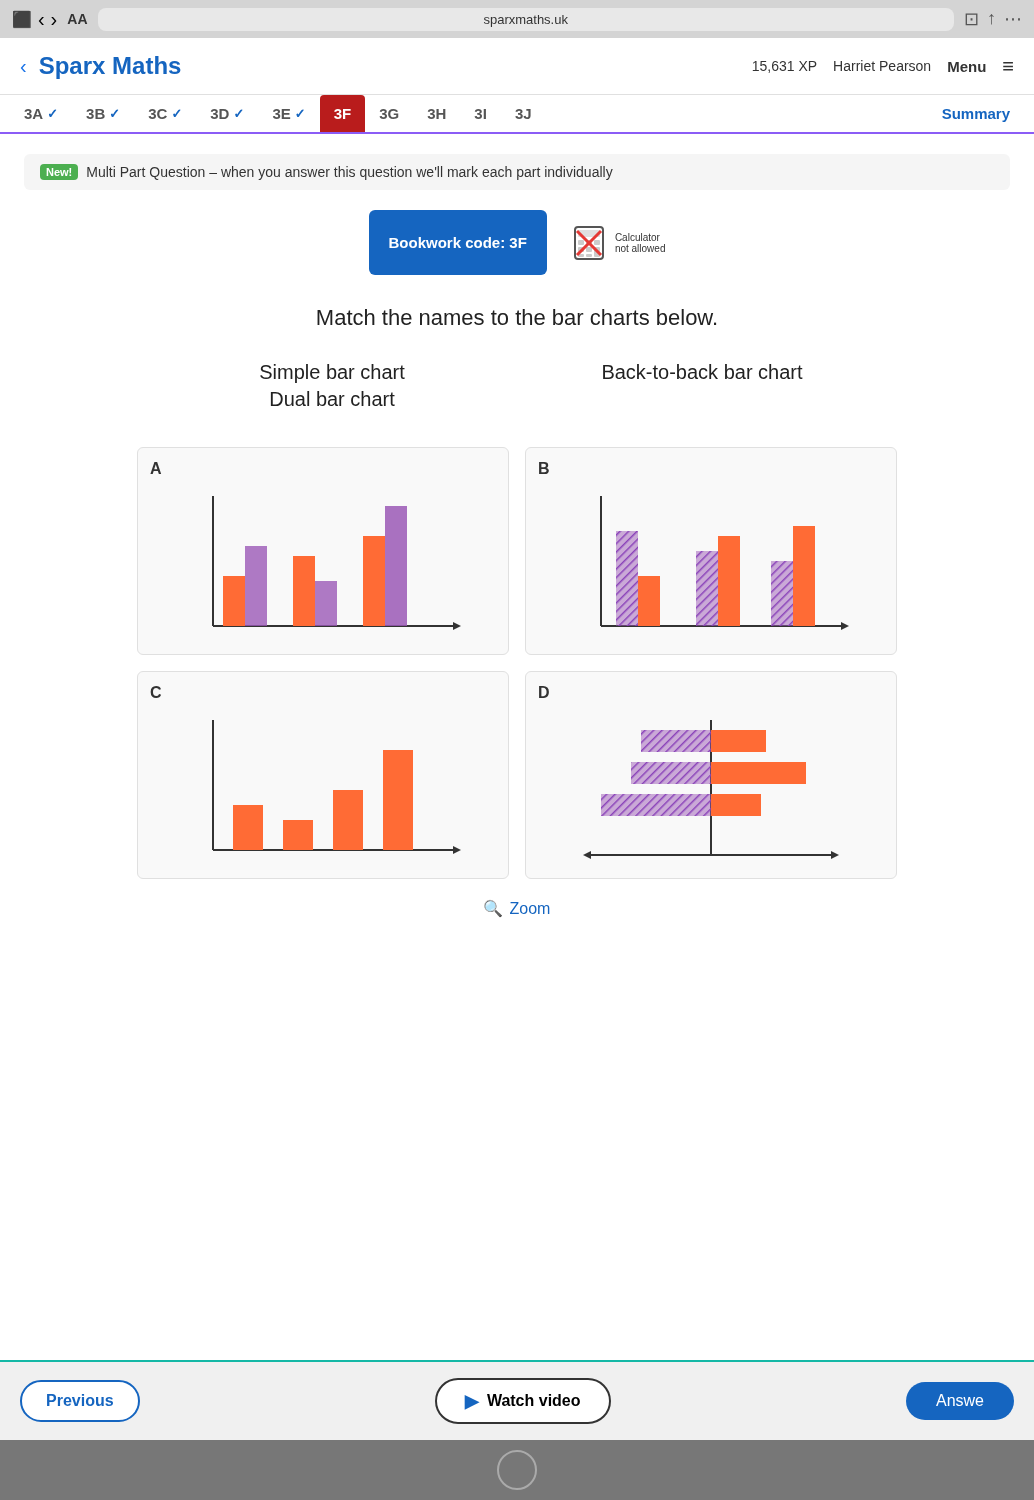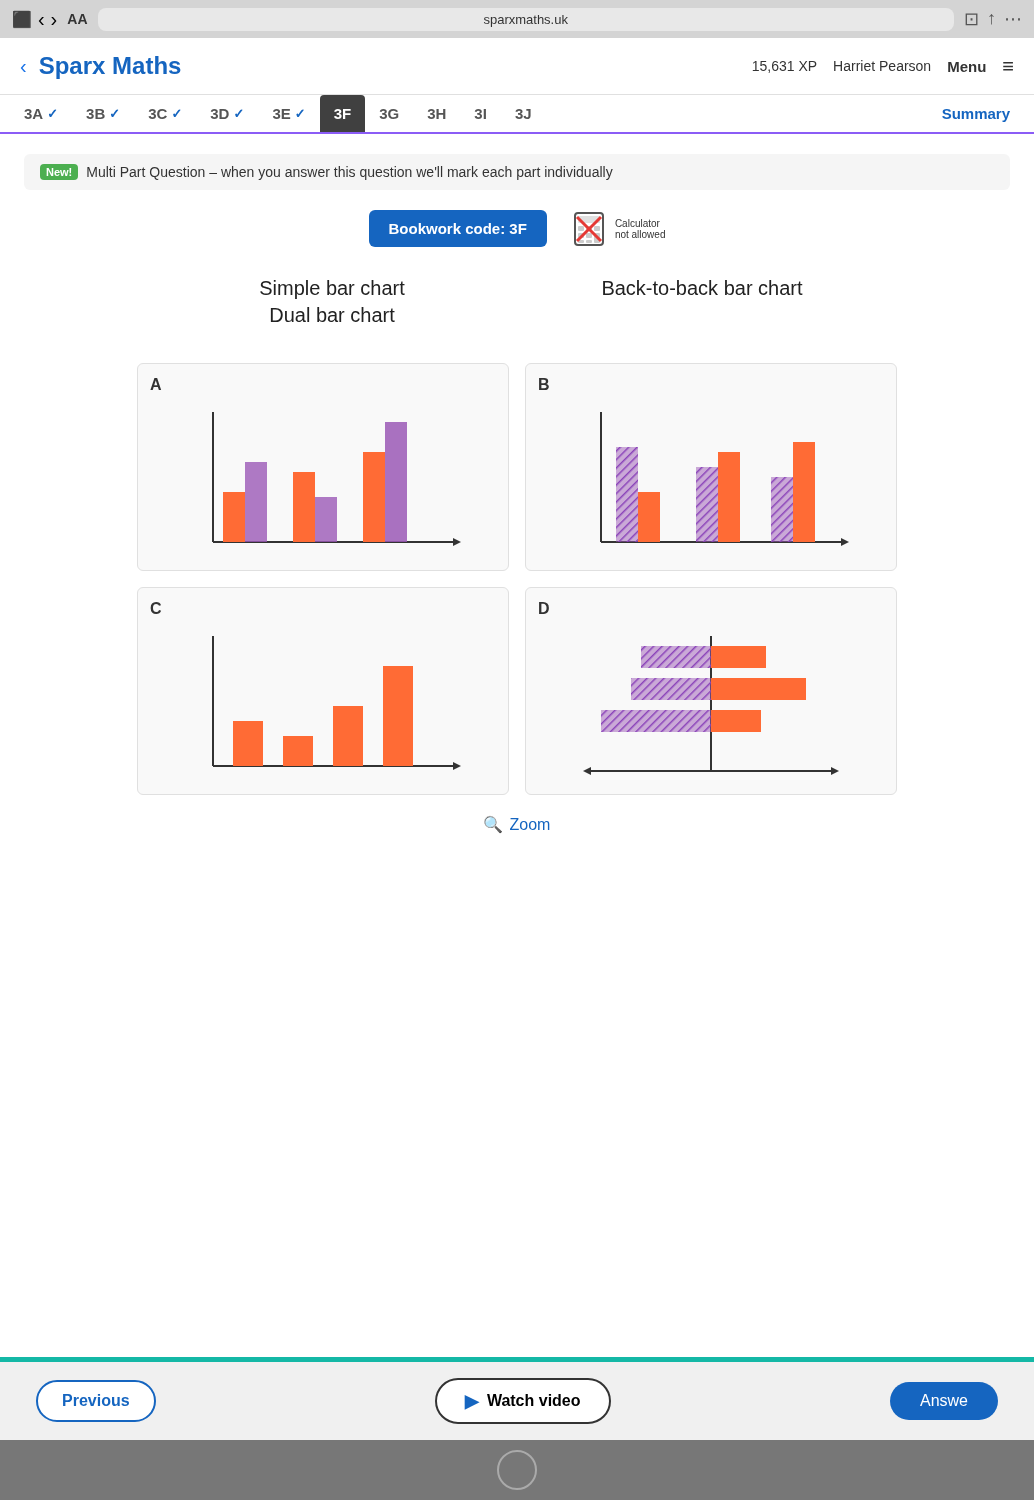--- a/index.html
+++ b/index.html
@@ -106,21 +106,21 @@
       font-weight: 600;
       color: #555;
       cursor: pointer;
       white-space: nowrap;
       display: flex;
       align-items: center;
       gap: 4px;
     }
     .nav-tab .check { color: #1565C0; font-size: 13px; }
     .nav-tab.active {
-      background: #404040;
+      background: #b91c1c;
       color: white;
       border-radius: 4px 4px 0 0;
     }
     .nav-tab.summary {
       color: #1565C0;
       font-weight: 700;
       margin-left: auto;
     }
 
     
@@ -157,21 +157,21 @@
       align-items: center;
       justify-content: center;
       gap: 24px;
       margin-bottom: 30px;
     }
     .bookwork-btn {
       background: #1565C0;
       color: white;
       border: none;
       border-radius: 6px;
-      padding: 10px 20px;
+      padding: 24px 20px;
       font-size: 15px;
       font-weight: 600;
       cursor: pointer;
     }
     .calculator-info {
       display: flex;
       align-items: center;
       gap: 8px;
       font-size: 10px;
       color: #333;
@@ -247,25 +247,25 @@
       font-size: 16px;
       cursor: pointer;
       display: inline-flex;
       align-items: center;
       gap: 6px;
     }
 
     
     .bottom-bar {
       background: #f0f0f0;
-      padding: 16px 36px;
+      padding: 16px 20px;
       display: flex;
       align-items: center;
       justify-content: space-between;
-      border-top: 5px solid #14b8a6;
+      border-top: 2px solid #14b8a6;
     }
     .prev-btn {
       background: white;
       border: 2px solid #1565C0;
       color: #1565C0;
       border-radius: 25px;
       padding: 10px 24px;
       font-size: 16px;
       font-weight: 600;
       cursor: pointer;
@@ -405,20 +405,21 @@
             <line x1="30" y1="6" x2="6" y2="30" stroke="#e53935" stroke-width="3"></line>
           </svg>
         </div>
         <div>
           <div>Calculator</div>
           <div>not allowed</div>
         </div>
       </div>
     </div>
 
+    <div class="question-text">Match the names to the bar charts below.</div>
 
     <div class="chart-names">
       <div class="chart-name">Simple bar chart</div>
       <div class="chart-name">Back-to-back bar chart</div>
       <div class="chart-name">Dual bar chart</div>
     </div>
 
     <div class="charts-grid">
 
       <div class="chart-box">

